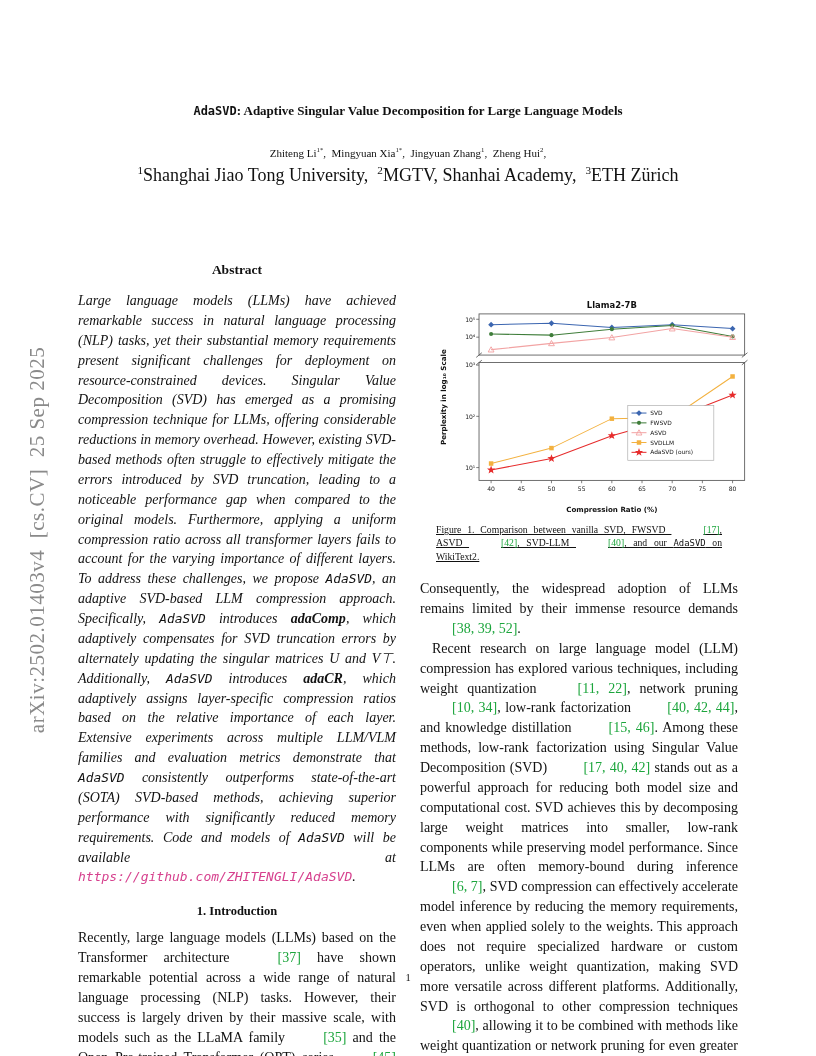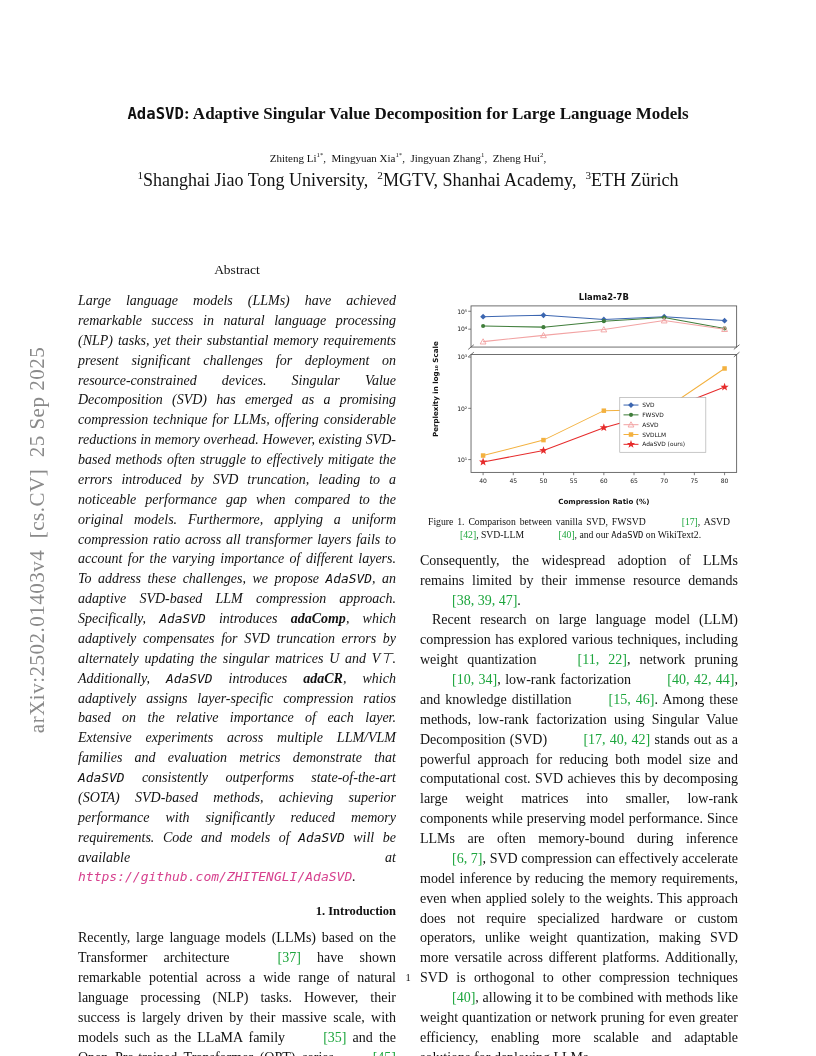--- a/index.html
+++ b/index.html
@@ -11,45 +11,45 @@
   .page{position:absolute;inset:0;background:#fff;}
 
   .arxiv-banner{
     position:absolute;left:37px;top:540px;
     transform:translate(-50%,-50%) rotate(-90deg);
     white-space:pre;font-size:21px;letter-spacing:0.5px;
     color:var(--arxiv,#8a8a8a);font-family:"Liberation Serif",serif;
   }
 
   .title-block{position:absolute;left:78px;top:103px;width:660px;text-align:center;}
-  .title{font-size:17px;font-weight:bold;line-height:1.25;}
+  .title{font-size:13px;font-weight:bold;line-height:1.25;}
   .tt{font-family:"DejaVu Sans Mono",monospace;font-size:0.92em;}
   .title .tt{font-weight:bold;}
   .authors{margin-top:26px;font-size:11px;line-height:1.55;}
   .affiliations{margin-top:3px;font-size:18px;}
   sup{font-size:0.62em;vertical-align:super;line-height:0;}
 
   .col{position:absolute;width:318px;text-align:justify;}
   .col-left{left:78px;top:262px;}
   .col-right{left:420px;top:281px;}
 
-  .abstract-heading{text-align:center;font-size:13.5px;font-weight:normal;margin-bottom:13px;}
+  .abstract-heading{text-align:center;font-size:13.5px;font-weight:bold;margin-bottom:13px;}
   .abstract-text{font-style:italic;font-size:10.5px;line-height:1.48;}
-  .section-heading{font-size:12.5px;font-weight:bold;text-align:right;margin-top:17px;margin-bottom:9px;}
+  .section-heading{font-size:12.5px;font-weight:bold;text-align:center;margin-top:17px;margin-bottom:9px;}
   .para{font-size:14px;line-height:1.42;}
   .para.indent{text-indent:12px;}
 
   .cite{color:var(--cite,#1ca53c);padding-left:32px;}
   .url{color:var(--url,#d6418e);font-family:"DejaVu Sans Mono",monospace;font-style:italic;font-size:0.93em;text-decoration:none;}
 
   .footnote-rule{margin-top:13px;width:132px;border-top:1px solid #444;}
   .footnotes{margin-top:4px;}
   .footnote{font-size:8.6px;line-height:1.4;text-align:left;}
 
-  figure{margin:8px;text-align:center;}
+  figure{margin:16px;text-align:center;text-decoration:underline;}
   #fig-svg{display:block;margin:0 auto;}
   #fig-svg text{font-family:"DejaVu Sans",sans-serif;}
   .caption{font-size:9.7px;line-height:1.38;text-align:justify;margin-top:7px;margin-bottom:9px;}
 
   .page-number{position:absolute;left:0;right:0;top:972px;text-align:center;font-size:10.5px;}
 </style>
 </head>
 <body>
 
 <div class="page">
@@ -161,20 +161,20 @@
           <text x="229.04000000000002" y="157.8" font-size="6.3" fill="#111">SVDLLM</text>
           <line x1="209.04000000000002" y1="166" x2="225.04000000000002" y2="166" stroke="#e62b2b" stroke-width="1.1"></line>
           <polygon points="217.04,161.40 218.16,164.46 221.41,164.58 218.85,166.59 219.74,169.72 217.04,167.90 214.34,169.72 215.23,166.59 212.67,164.58 215.92,164.46" fill="#e62b2b"></polygon>
           <text x="229.04000000000002" y="168.3" font-size="6.3" fill="#111">AdaSVD (ours)</text>
           <text x="188" y="230" text-anchor="middle" font-size="7.6" font-weight="bold" fill="#111">Compression Ratio (%)</text>
           <text x="11" y="107" text-anchor="middle" font-size="7.6" font-weight="bold" fill="#111" transform="rotate(-90 11 107)">Perplexity in log₁₀ Scale</text>
         </svg>
       <figcaption class="caption">Figure 1.  Comparison between vanilla SVD, FWSVD <span class="cite">[17]</span>, ASVD <span class="cite">[42]</span>, SVD-LLM <span class="cite">[40]</span>, and our <span class="tt">AdaSVD</span> on WikiText2.</figcaption>
     </figure>
     <div id="right-paras">
-        <p class="para">Consequently, the widespread adoption of LLMs remains limited by their immense resource demands <span class="cite">[38, 39, 47]</span>.</p>
+        <p class="para">Consequently, the widespread adoption of LLMs remains limited by their immense resource demands <span class="cite">[38, 39, 52]</span>.</p>
         <p class="para indent">Recent research on large language model (LLM) compression has explored various techniques, including weight quantization <span class="cite">[11, 22]</span>, network pruning <span class="cite">[10, 34]</span>, low-rank factorization <span class="cite">[40, 42, 44]</span>, and knowledge distillation <span class="cite">[15, 46]</span>. Among these methods, low-rank factorization using Singular Value Decomposition (SVD) <span class="cite">[17, 40, 42]</span> stands out as a powerful approach for reducing both model size and computational cost. SVD achieves this by decomposing large weight matrices into smaller, low-rank components while preserving model performance. Since LLMs are often memory-bound during inference <span class="cite">[6, 7]</span>, SVD compression can effectively accelerate model inference by reducing the memory requirements, even when applied solely to the weights. This approach does not require specialized hardware or custom operators, unlike weight quantization, making SVD more versatile across different platforms. Additionally, SVD is orthogonal to other compression techniques <span class="cite">[40]</span>, allowing it to be combined with methods like weight quantization or network pruning for even greater efficiency, enabling more scalable and adaptable solutions for deploying LLMs.</p>
       </div>
   </div>
 
   <div class="page-number">1</div>
 
 </div>
 
 </body></html>

